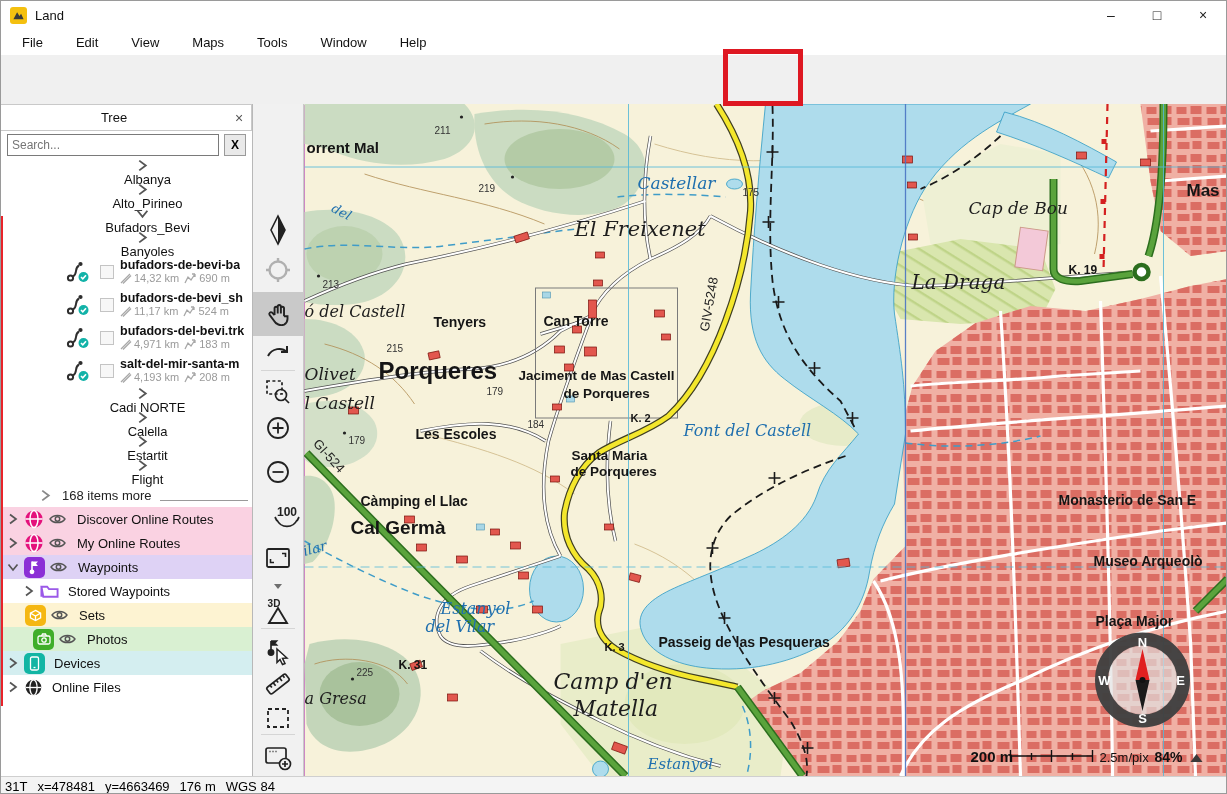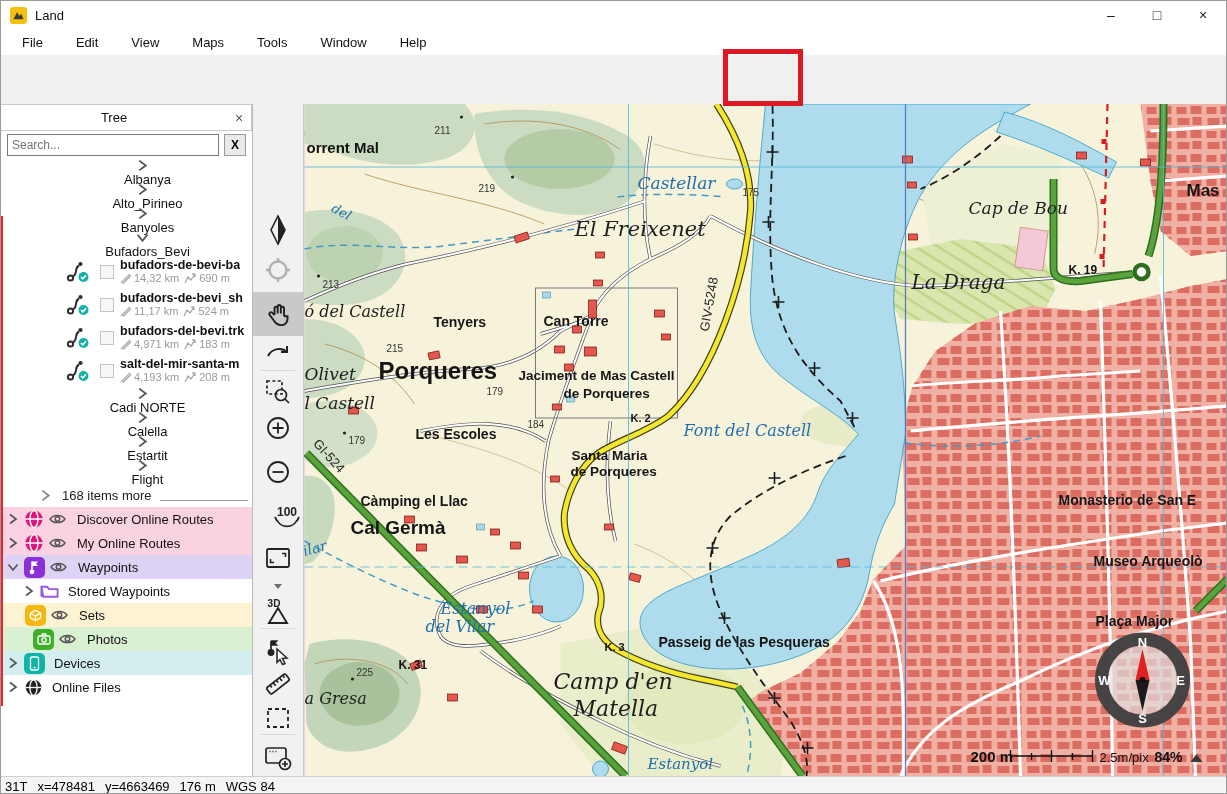--- a/index.html
+++ b/index.html
@@ -1,16 +1,16 @@
 <!DOCTYPE html>
 <html><head>
 <meta charset="utf-8">
 <style>
   html,body{margin:0;padding:0;background:#dcdcdc;font-family:"Liberation Sans",sans-serif;}
-  #app{position:relative;width:1227px;height:794px;background:#f0abfc;border:1px solid #9a9a9a;box-sizing:border-box;overflow:hidden;}
+  #app{position:relative;width:1227px;height:794px;background:#a21caf;border:1px solid #9a9a9a;box-sizing:border-box;overflow:hidden;}
   
   #titlebar{position:absolute;left:0;top:0;width:100%;height:28px;background:#ffffff;display:flex;align-items:center;}
   #logo{width:17px;height:17px;margin-left:9px;border-radius:3px;background:#f4c00f;display:flex;align-items:center;justify-content:center;}
   #title-text{margin-left:8px;font-size:13px;color:#111;}
   #win-controls{position:absolute;right:0;top:0;height:28px;display:flex;}
   .winbtn{width:46px;height:28px;display:flex;align-items:center;justify-content:center;font-size:14px;color:#222;}
   
   #menubar{position:absolute;left:0;top:28px;width:100%;height:26px;background:#ffffff;display:flex;align-items:center;}
   .menu-item{font-size:13px;color:#111;padding:4px 12px;margin-left:9px;}
   
@@ -265,35 +265,35 @@
         <svg class="chev" viewBox="0 0 12 12">
             <path d="M3,1.5 L9,6 L3,10.5" fill="none" stroke="#555" stroke-width="1.7"></path>
           </svg>
         <svg width="19" height="16" viewBox="0 0 20 16">
             <path d="M1.5,3.5 h6 l2,2.5 h9 v8 h-15 Z M1.5,3.5 v10.5" fill="none" stroke="#e8359b" stroke-width="2"></path>
           </svg>
         <span style="margin-left:6px;">Alto_Pirineo</span>
       </div>
       <div class="trow indent1">
         <svg class="chev" viewBox="0 0 12 12">
-            <path d="M3,1.5 L9,6 L3,10.5" fill="none" stroke="#555" stroke-width="1.7"></path>
+            <path d="M1.5,3.5 L6,9 L10.5,3.5" fill="none" stroke="#555" stroke-width="1.7"></path>
           </svg>
         <svg width="19" height="16" viewBox="0 0 20 16">
             <path d="M1.5,3.5 h6 l2,2.5 h9 v8 h-15 Z M1.5,3.5 v10.5" fill="none" stroke="#e8359b" stroke-width="2"></path>
           </svg>
-        <span style="margin-left:6px;">Banyoles</span>
+        <span style="margin-left:6px;">Bufadors_Bevi</span>
       </div>
       <div class="trow indent1">
         <svg class="chev" viewBox="0 0 12 12">
-            <path d="M1.5,3.5 L6,9 L10.5,3.5" fill="none" stroke="#555" stroke-width="1.7"></path>
+            <path d="M3,1.5 L9,6 L3,10.5" fill="none" stroke="#555" stroke-width="1.7"></path>
           </svg>
         <svg width="19" height="16" viewBox="0 0 20 16">
             <path d="M1.5,3.5 h6 l2,2.5 h9 v8 h-15 Z M1.5,3.5 v10.5" fill="none" stroke="#e8359b" stroke-width="2"></path>
           </svg>
-        <span style="margin-left:6px;">Bufadors_Bevi</span>
+        <span style="margin-left:6px;">Banyoles</span>
       </div>
 
       <div class="track-row">
         <svg width="27" height="26" viewBox="0 0 26 26">
           <circle cx="5" cy="19" r="2.6" fill="none" stroke="#2e2e2e" stroke-width="2"></circle>
             <path d="M7.5,17.5 C12.5,15 8.5,9 13.5,6.5" fill="none" stroke="#2e2e2e" stroke-width="2"></path>
             <circle cx="15" cy="5" r="2.1" fill="#2e2e2e"></circle>
           <circle cx="18" cy="18" r="5" fill="#12b2a8"></circle>
             <path d="M15.5,18 l1.8,1.8 3.2,-3.6" fill="none" stroke="#fff" stroke-width="1.6"></path>
         </svg>

